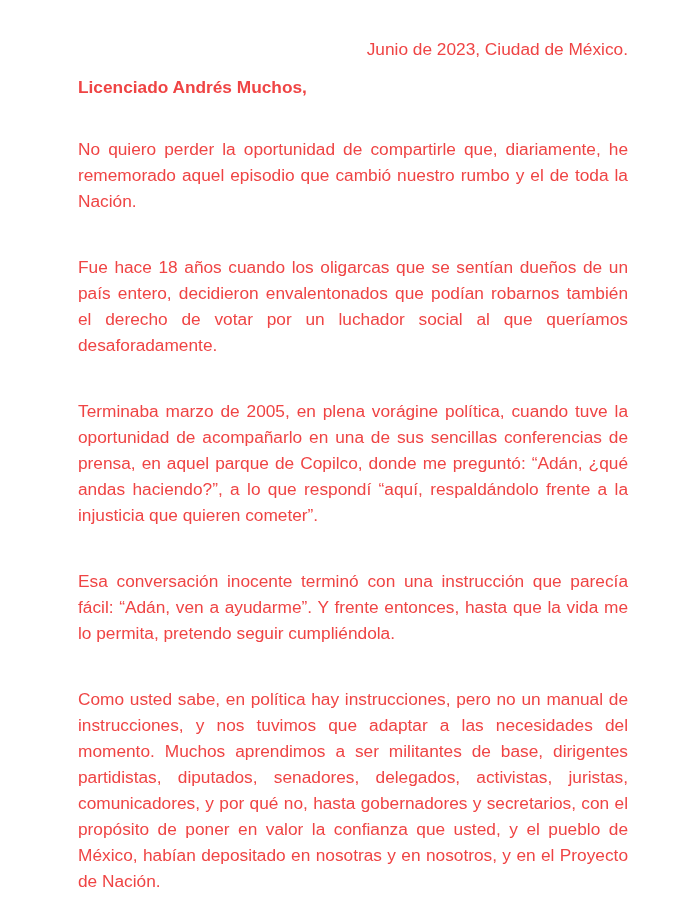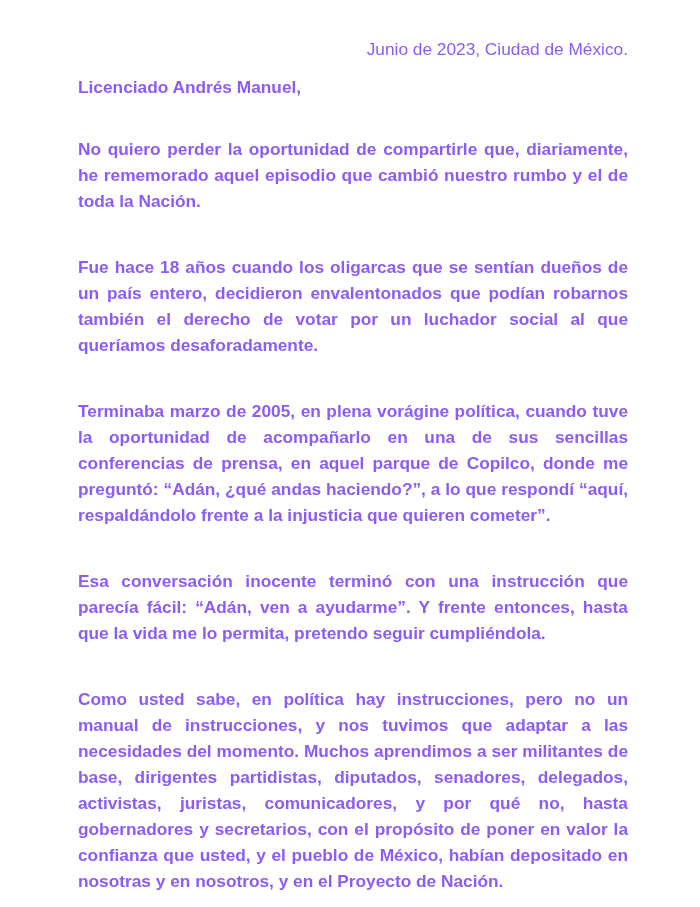--- a/index.html
+++ b/index.html
@@ -8,50 +8,49 @@
     background: #ffffff;
   }
   .page {
     position: relative;
     width: 700px;
     height: 907px;
     background: #ffffff;
     box-sizing: border-box;
     padding: 36px 72px 1px 78px;
     font-family: "Liberation Sans", sans-serif;
-    color: #8b5cf6;
+    color: #ef4444;
     overflow: hidden;
   }
   .dateline {
     text-align: right;
     font-size: 17.3px;
     line-height: 26px;
     margin: 0 0 12px 0;
   }
   .salutation {
     font-weight: bold;
     font-size: 17.3px;
     line-height: 26px;
     margin: 0 0 36px 0;
   }
   .body-paragraph {
     font-size: 17.3px;
     line-height: 26px;
     text-align: justify;
     margin: 12px 0 40px 0;
-    font-weight: bold;
   }
 </style>
 </head>
 <body>
 
 <div class="page">
   <div class="dateline">Junio de 2023, Ciudad de México.</div>
 
-  <div class="salutation">Licenciado Andrés Manuel,</div>
+  <div class="salutation">Licenciado Andrés Muchos,</div>
 
   <p class="body-paragraph">No quiero perder la oportunidad de compartirle que, diariamente, he rememorado aquel episodio que cambió nuestro rumbo y el de toda la Nación.</p>
 
   <p class="body-paragraph">Fue hace 18 años cuando los oligarcas que se sentían dueños de un país entero, decidieron envalentonados que podían robarnos también el derecho de votar por un luchador social al que queríamos desaforadamente.</p>
 
   <p class="body-paragraph">Terminaba marzo de 2005, en plena vorágine política, cuando tuve la oportunidad de acompañarlo en una de sus sencillas conferencias de prensa, en aquel parque de Copilco, donde me preguntó: “Adán, ¿qué andas haciendo?”, a lo que respondí “aquí, respaldándolo frente a la injusticia que quieren cometer”.</p>
 
   <p class="body-paragraph">Esa conversación inocente terminó con una instrucción que parecía fácil: “Adán, ven a ayudarme”. Y frente entonces, hasta que la vida me lo permita, pretendo seguir cumpliéndola.</p>
 
   <p class="body-paragraph">Como usted sabe, en política hay instrucciones, pero no un manual de instrucciones, y nos tuvimos que adaptar a las necesidades del momento. Muchos aprendimos a ser militantes de base, dirigentes partidistas, diputados, senadores, delegados, activistas, juristas, comunicadores, y por qué no, hasta gobernadores y secretarios, con el propósito de poner en valor la confianza que usted, y el pueblo de México, habían depositado en nosotras y en nosotros, y en el Proyecto de Nación.</p>

